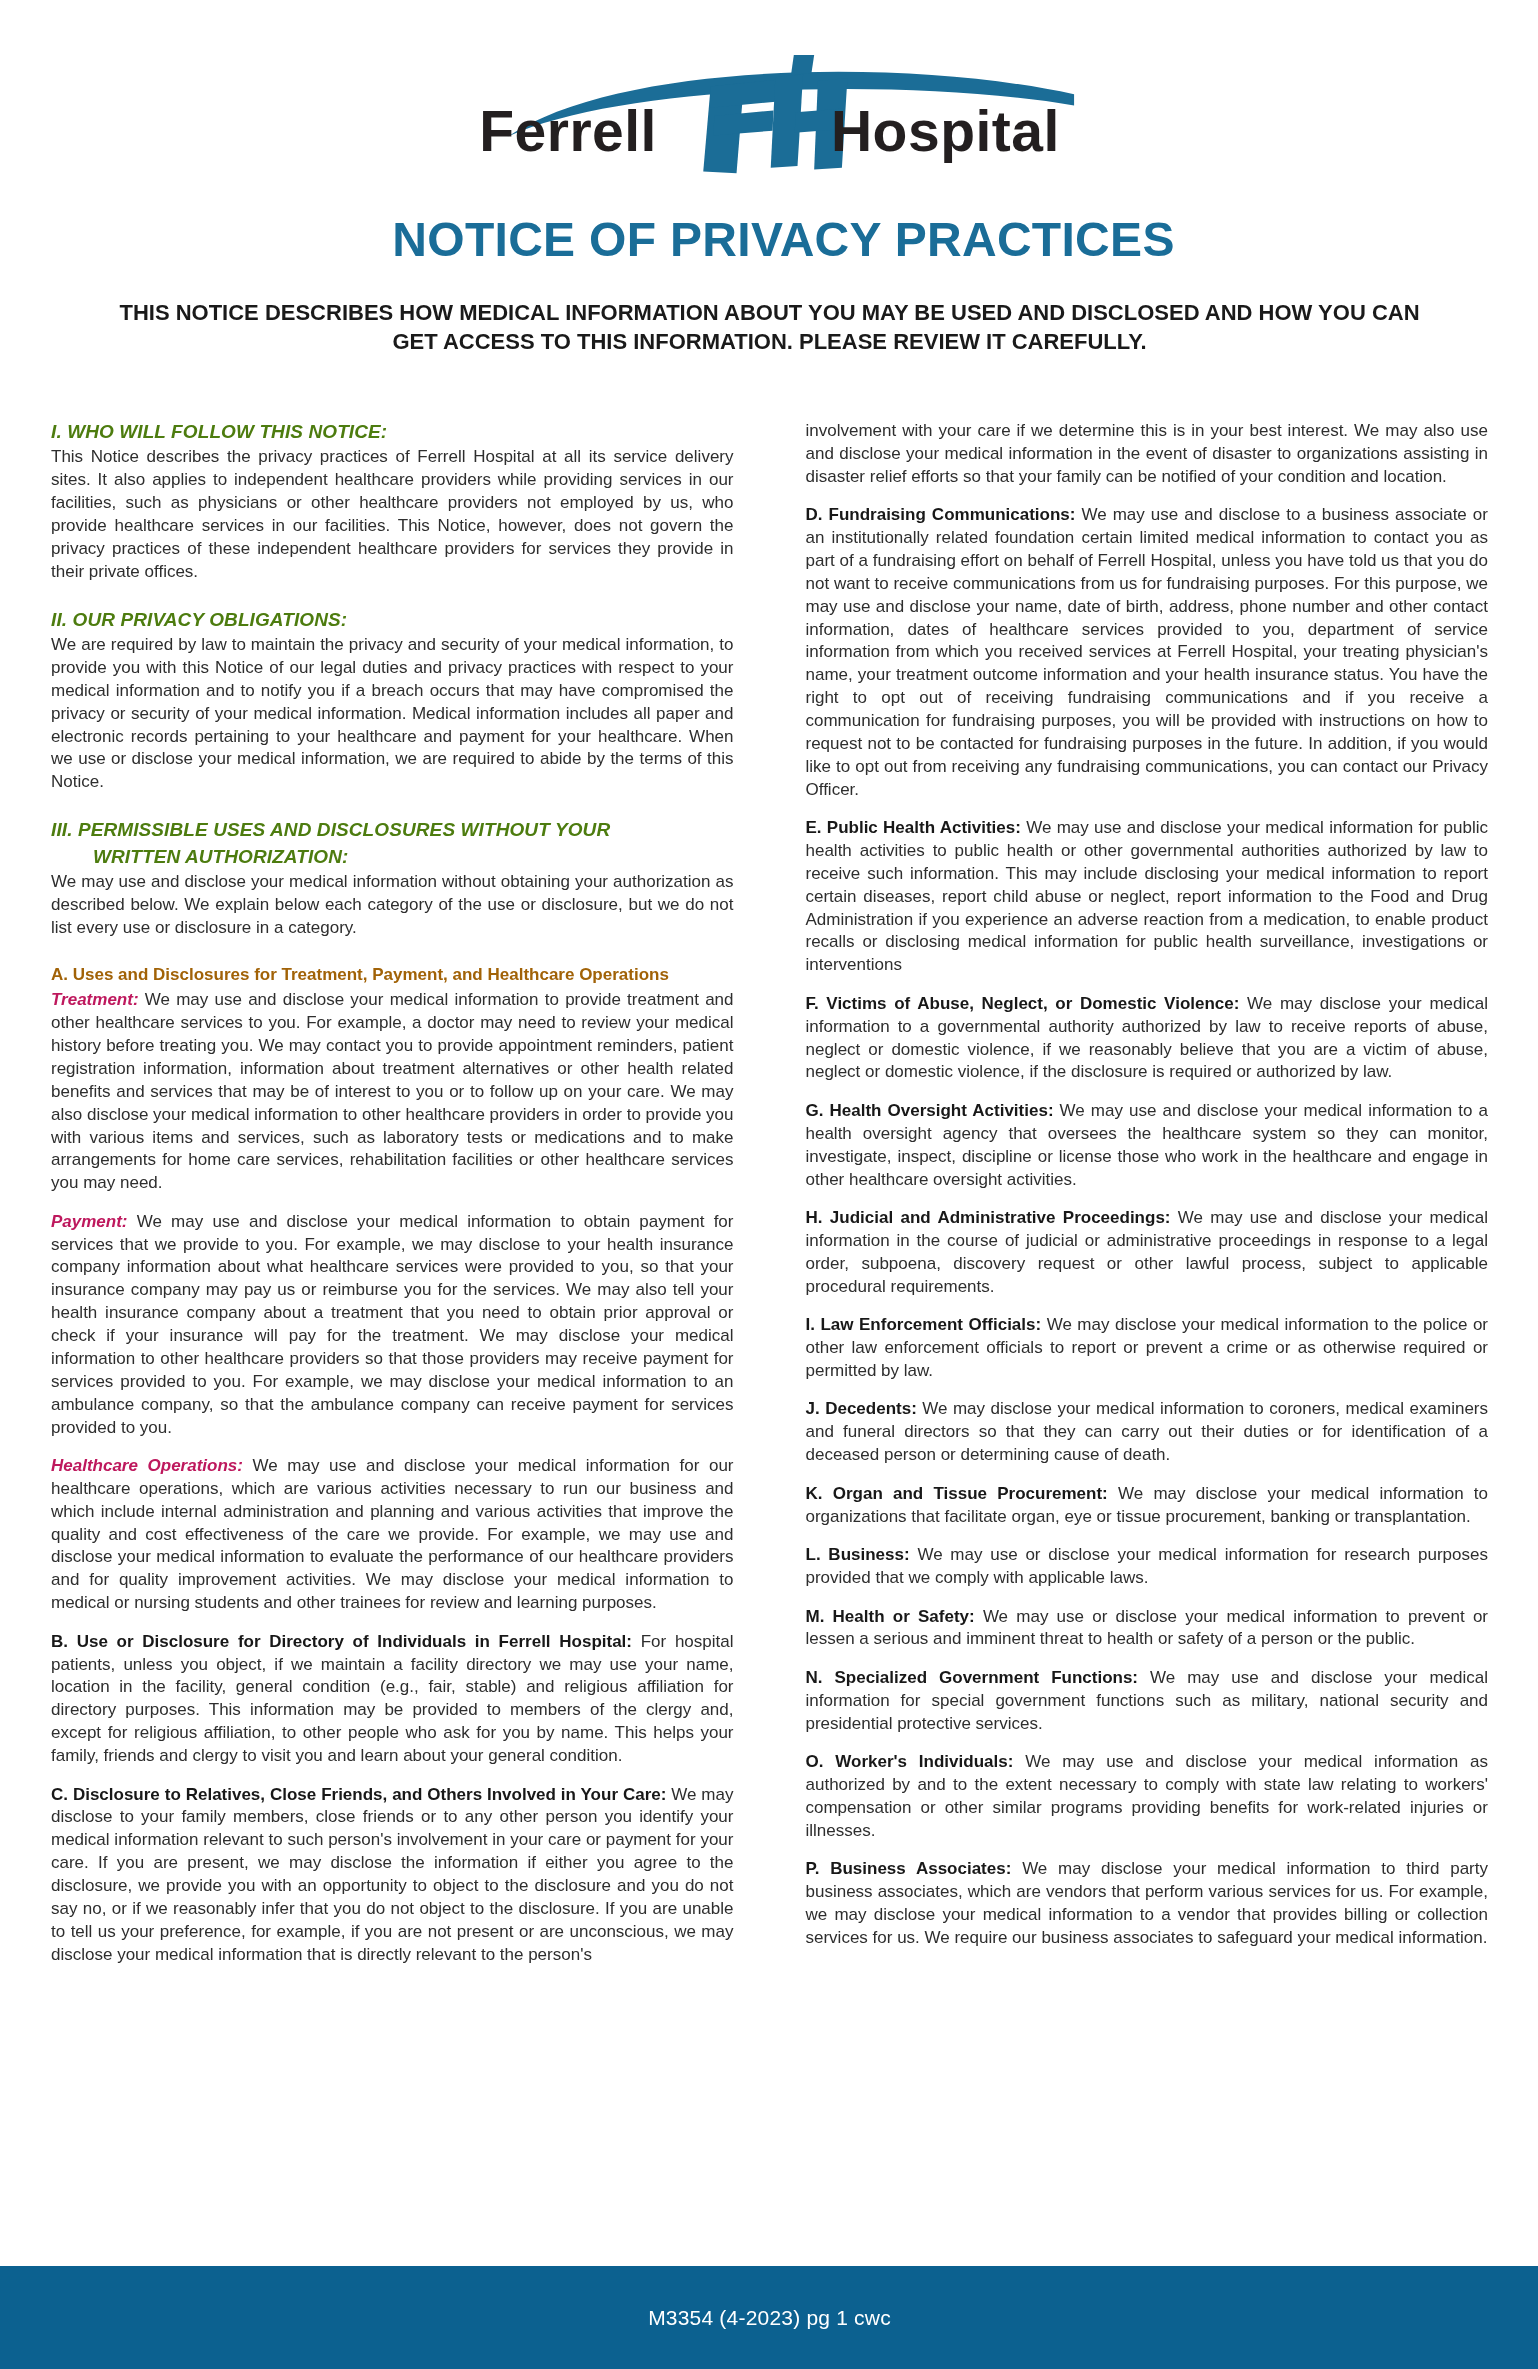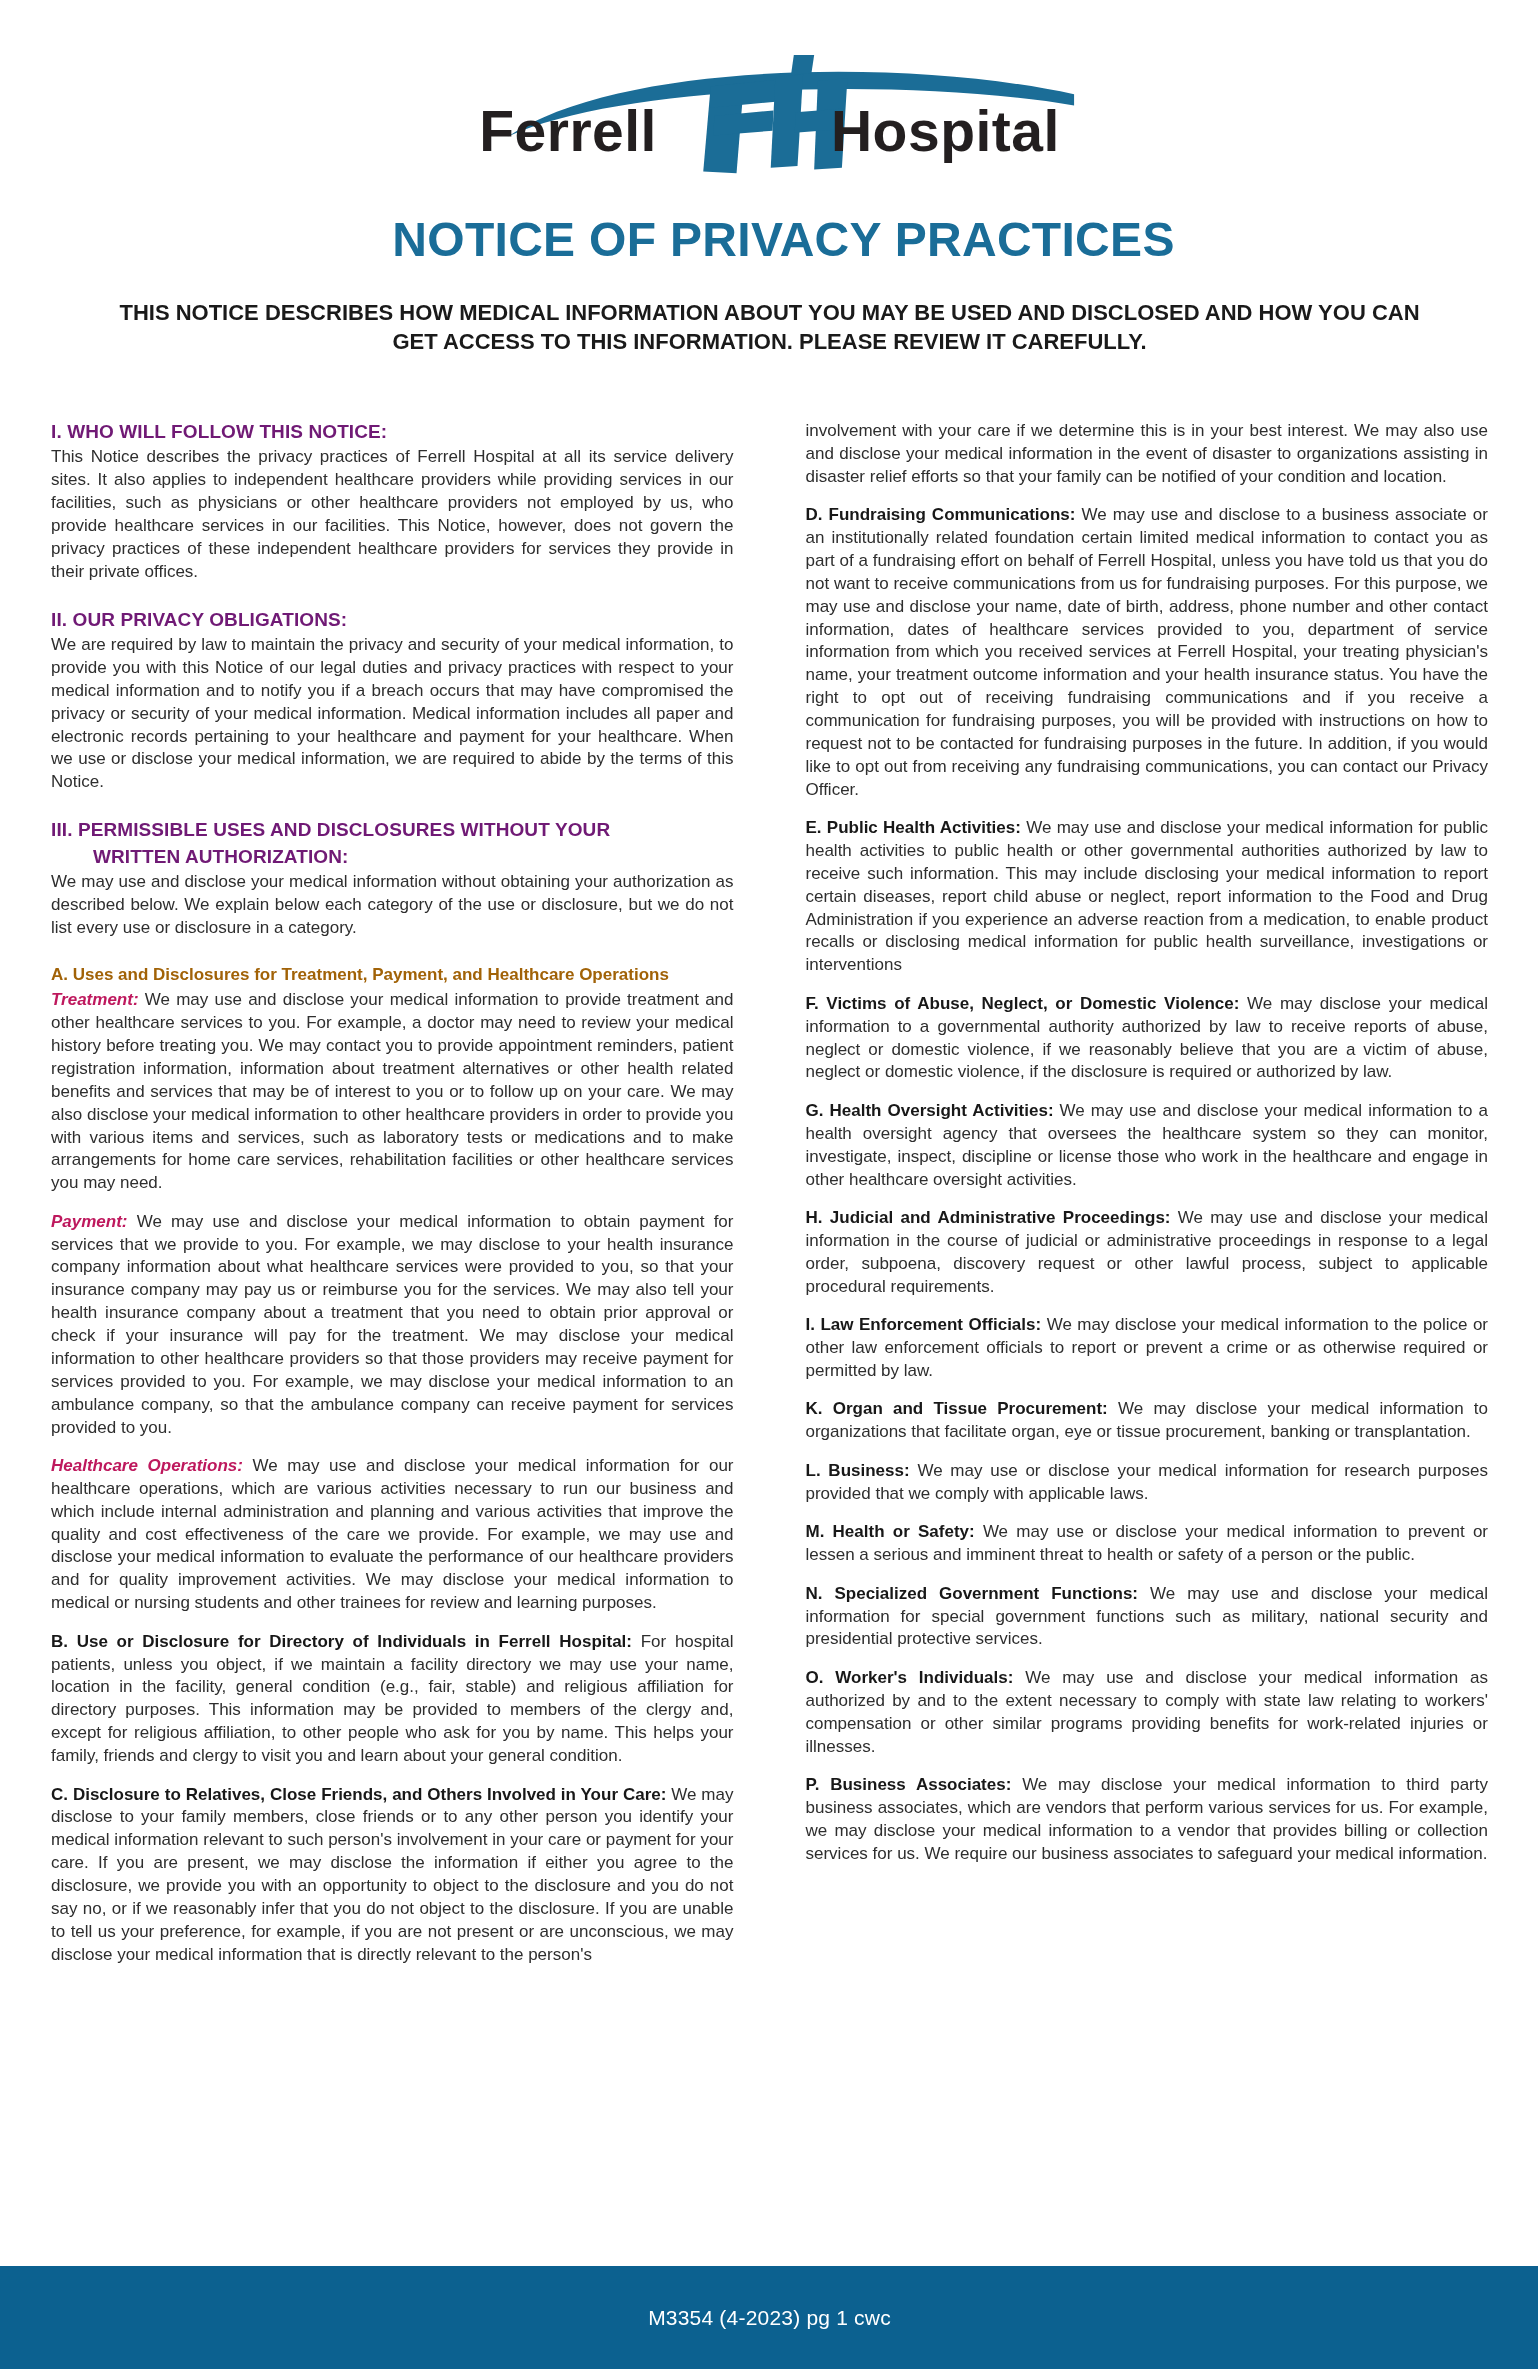--- a/index.html
+++ b/index.html
@@ -90,26 +90,27 @@
     position: absolute;
     top: 420px;
     left: 51px;
     width: 1437px;
     display: flex;
     gap: 72px;
   }
   .col { width: 683px; }
 
   .sec-head {
-    color: #701a75;
+    color: #4d7c0f;
     font-weight: bold;
     font-size: 19px;
     line-height: 1.3;
     margin: 0 0 1.8px 0;
     letter-spacing: 0.1px;
+    font-style: italic;
   }
   .sec-head.indent2 { padding-left: 42px; }
   .sec-spacer { height: 24px; }
 
   p.body {
     margin: 0;
     font-size: 17px;
     line-height: 1.345;
     text-align: justify;
     text-justify: inter-word;
@@ -230,20 +231,21 @@
       <p class="body"><span class="lead-b">E. Public Health Activities:</span><span> We may use and disclose your medical information for public health activities to public health or other governmental authorities authorized by law to receive such information. This may include disclosing your medical information to report certain diseases, report child abuse or neglect, report information to the Food and Drug Administration if you experience an adverse reaction from a medication, to enable product recalls or disclosing medical information for public health surveillance, investigations or interventions</span></p>
 
       <p class="body"><span class="lead-b">F. Victims of Abuse, Neglect, or Domestic Violence:</span><span> We may disclose your medical information to a governmental authority authorized by law to receive reports of abuse, neglect or domestic violence, if we reasonably believe that you are a victim of abuse, neglect or domestic violence, if the disclosure is required or authorized by law.</span></p>
 
       <p class="body"><span class="lead-b">G. Health Oversight Activities:</span><span> We may use and disclose your medical information to a health oversight agency that oversees the healthcare system so they can monitor, investigate, inspect, discipline or license those who work in the healthcare and engage in other healthcare oversight activities.</span></p>
 
       <p class="body"><span class="lead-b">H. Judicial and Administrative Proceedings:</span><span> We may use and disclose your medical information in the course of judicial or administrative proceedings in response to a legal order, subpoena, discovery request or other lawful process, subject to applicable procedural requirements.</span></p>
 
       <p class="body"><span class="lead-b">I. Law Enforcement Officials:</span><span> We may disclose your medical information to the police or other law enforcement officials to report or prevent a crime or as otherwise required or permitted by law.</span></p>
 
+      <p class="body"><span class="lead-b">J. Decedents:</span><span> We may disclose your medical information to coroners, medical examiners and funeral directors so that they can carry out their duties or for identification of a deceased person or determining cause of death.</span></p>
 
       <p class="body"><span class="lead-b">K. Organ and Tissue Procurement:</span><span> We may disclose your medical information to organizations that facilitate organ, eye or tissue procurement, banking or transplantation.</span></p>
 
       <p class="body"><span class="lead-b">L. Business:</span><span> We may use or disclose your medical information for research purposes provided that we comply with applicable laws.</span></p>
 
       <p class="body"><span class="lead-b">M. Health or Safety:</span><span> We may use or disclose your medical information to prevent or lessen a serious and imminent threat to health or safety of a person or the public.</span></p>
 
       <p class="body"><span class="lead-b">N. Specialized Government Functions:</span><span> We may use and disclose your medical information for special government functions such as military, national security and presidential protective services.</span></p>
 
       <p class="body"><span class="lead-b">O. Worker's Individuals:</span><span> We may use and disclose your medical information as authorized by and to the extent necessary to comply with state law relating to workers' compensation or other similar programs providing benefits for work-related injuries or illnesses.</span></p>

